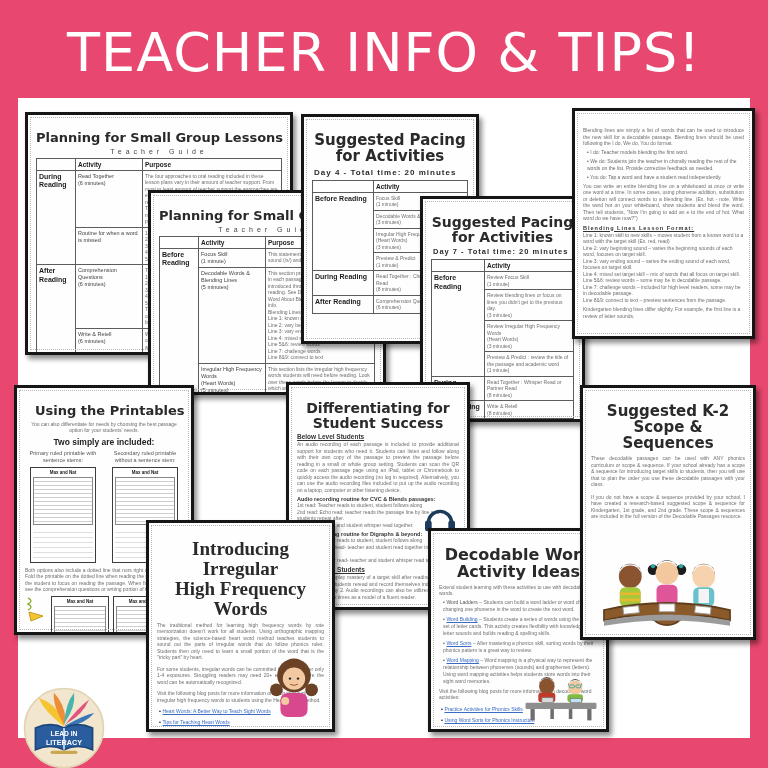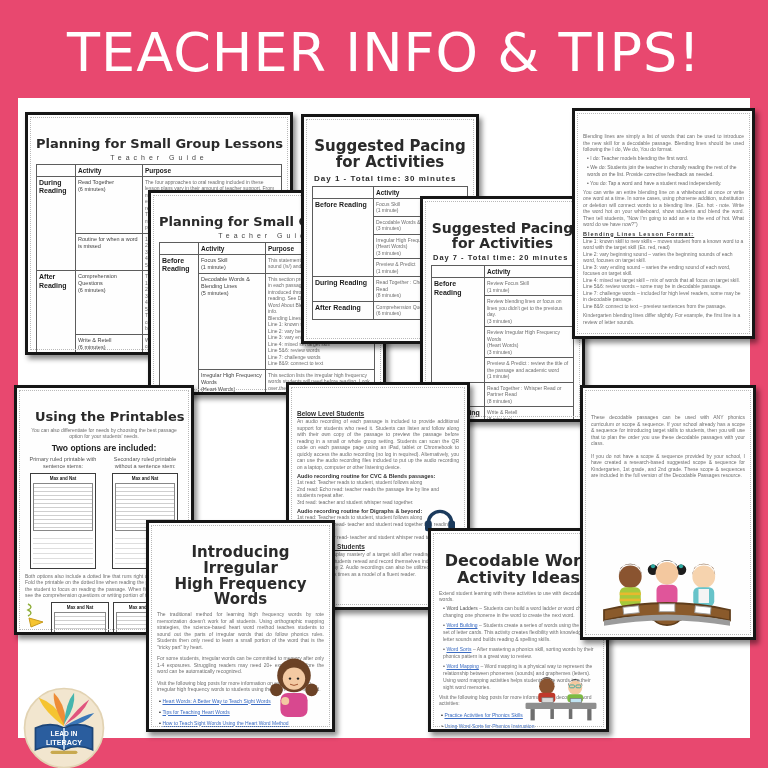--- a/index.html
+++ b/index.html
@@ -14,21 +14,21 @@
     color:#ffffff;font-family:"DejaVu Sans", sans-serif;
     font-weight:normal;font-size:54px;letter-spacing:1px;white-space:nowrap;
   }
   .content-area{
     position:absolute;left:18px;top:98px;width:732px;height:640px;
     background:#ffffff;
   }
   .doc{
     position:absolute;background:#fefefe;border:3px solid #161616;
     box-shadow:3px 4px 5px rgba(0,0,0,.45);
-    overflow:hidden;box-sizing:border-box;padding:22px 8px;
+    overflow:hidden;box-sizing:border-box;padding:16px 8px;
   }
   .doc::after{
     content:"";position:absolute;inset:2px;border:1px dotted #b9b9b9;pointer-events:none;
   }
   .doc h2{
     margin:0 0 3px 0;text-align:center;color:#2a2a2a;
     font-family:"DejaVu Sans", sans-serif;font-weight:bold;line-height:1.05;
     white-space:pre-line;
   }
   .subtitle{ text-align:center;color:#444;font-size:7px;letter-spacing:4px;margin-bottom:3px;}
@@ -160,21 +160,21 @@
 See Introducing Irregular High Frequency Words for ideas on how to introduce these words to students.</td>
     </tr>
 
   </tbody>
     </table>
 </section>
 
 <section class="doc" style="left:301px;top:114px;width:178px;height:230px;z-index:3;">
   <h2 class="pre" style="font-size:15px;">Suggested Pacing
 for Activities</h2>
-  <div class="day-line">Day 1 - Total time: 30 minutes</div>
+  <div class="day-line">Day 4 - Total time: 20 minutes</div>
   <table>
     <tbody>
         <tr class="hdr">
       <th class="s-corner"></th>
       <th>Activity</th>
     </tr>
     <tr>
       <th class="sec" rowspan="4">Before Reading</th>
       <td class="pur pre">Focus Skill
 (1 minute)</td>
@@ -263,20 +263,22 @@
   <div class="tiny5">Line 2: vary beginning sound – varies the beginning sounds of each word, focuses on target skill.</div>
   <div class="tiny5">Line 3: vary ending sound – varies the ending sound of each word, focuses on target skill.</div>
   <div class="tiny5">Line 4: mixed set target skill – mix of words that all focus on target skill.</div>
   <div class="tiny5">Line 5&amp;6: review words – some may be in decodable passage.</div>
   <div class="tiny5">Line 7: challenge words – included for high level readers, some may be in decodable passage.</div>
   <div class="tiny5">Line 8&amp;9: connect to text – preview sentences from the passage.</div>
   <div class="tiny5" style="margin-top:3px;">Kindergarten blending lines differ slightly. For example, the first line is a review of letter sounds.</div>
 </section>
 
 <section class="doc" style="left:286px;top:382px;width:184px;height:228px;z-index:6;">
+  <h2 class="pre" style="font-size:14px;">Differentiating for
+Student Success</h2>
   <div class="h-u">Below Level Students</div>
   <div class="tiny5" style="text-align:justify;">An audio recording of each passage is included to provide additional support for students who need it. Students can listen and follow along with their own copy of the passage to preview the passage before reading in a small or whole group setting. Students can scan the QR code on each passage page using an iPad, tablet or Chromebook to quickly access the audio recording (no log in required). Alternatively, you can use the audio recording files included to put up the audio recording on a laptop, computer or other listening device.</div>
   <div class="bold-line">Audio recording routine for CVC &amp; Blends passages:</div>
   <div class="tiny5">1st read: Teacher reads to student, student follows along</div>
   <div class="tiny5">2nd read: Echo read: teacher reads the passage line by line and students repeat after.</div>
   <div class="tiny5">3rd read: teacher and student whisper read together.</div>
   <div class="bold-line">Audio recording routine for Digraphs &amp; beyond:</div>
   <div class="tiny5">1st read: Teacher reads to student, student follows along</div>
   <div class="tiny5">2nd read: choral read- teacher and student read together in a reading voice.</div>
   <div class="tiny5">3rd read: whisper read- teacher and student whisper read together.</div>
@@ -285,21 +287,21 @@
   <svg class="illus" style="right:10px;top:118px;" width="34" height="30" viewBox="0 0 40 36">
     <path d="M6 24 a14 14 0 0 1 28 0" fill="none" stroke="#1b3a5c" stroke-width="4"></path>
     <rect x="2" y="21" width="8" height="13" rx="3" fill="#1b3a5c"></rect>
     <rect x="30" y="21" width="8" height="13" rx="3" fill="#1b3a5c"></rect>
   </svg>
 </section>
 
 <section class="doc" style="left:14px;top:385px;width:180px;height:250px;z-index:7;">
   <h2 style="font-size:13px;white-space:nowrap;margin-left:10px;">Using the Printables</h2>
   <div class="tiny5" style="text-align:center;">You can also differentiate for needs by choosing the best passage option for your students' needs.</div>
-  <div class="center-heading">Two options are included:</div>
+  <div class="center-heading">Two simply are included:</div>
   <div class="two-col">
     <div class="col">
       <div class="col-label">Primary ruled printable with sentence stems:</div>
       <div class="ws">
         <div class="ws-title">Max and Nat</div>
         <div class="ws-lines"></div>
         <div class="ws-lines2"></div>
       </div>
     </div>
     <div class="col">
@@ -357,20 +359,22 @@
     <rect x="68" y="37" width="16" height="6" fill="#bfe3f2" stroke="#777" stroke-width="1"></rect>
     <rect x="5" y="43" width="100" height="9" rx="2" fill="#8e8e8e"></rect>
     <rect x="12" y="52" width="6" height="16" fill="#6e6e6e"></rect>
     <rect x="92" y="52" width="6" height="16" fill="#6e6e6e"></rect>
     <rect x="40" y="52" width="5" height="14" fill="#6e6e6e"></rect>
     <rect x="66" y="52" width="5" height="14" fill="#6e6e6e"></rect>
   </svg>
 </section>
 
 <section class="doc" style="left:580px;top:385px;width:176px;height:255px;z-index:9;">
+  <h2 class="pre" style="font-size:15px;">Suggested K-2
+Scope &amp; Sequences</h2>
   <div class="tiny5" style="margin-top:4px;text-align:justify;">These decodable passages can be used with ANY phonics curriculum or scope &amp; sequence. If your school already has a scope &amp; sequence for introducing target skills to students, then you will use that to plan the order you use these decodable passages with your class.</div>
   <div class="tiny5" style="margin-top:6px;text-align:justify;">If you do not have a scope &amp; sequence provided by your school, I have created a research-based suggested scope &amp; sequence for Kindergarten, 1st grade, and 2nd grade. These scope &amp; sequences are included in the full version of the Decodable Passages resource.</div>
   <svg class="illus" style="left:14px;bottom:4px;" width="140" height="88" viewBox="0 0 160 100">
     <circle cx="38" cy="36" r="13" fill="#8a5430"></circle>
     <path d="M25 34 a13 13 0 0 1 26 0 l-2 -8 a13 9 0 0 0 -22 0 Z" fill="#4a2a14"></path>
     <rect x="26" y="48" width="24" height="22" rx="6" fill="#a5c93c"></rect>
     <rect x="26" y="54" width="24" height="3" fill="#e8b92e"></rect>
     <rect x="26" y="61" width="24" height="3" fill="#e8b92e"></rect>
     <circle cx="64" cy="28" r="6" fill="#1c1c1c"></circle>
     <circle cx="96" cy="28" r="6" fill="#1c1c1c"></circle>
@@ -385,21 +389,21 @@
     <rect x="116" y="50" width="12" height="16" fill="#f4f4f4"></rect>
     <path d="M8 74 q72 -16 144 0 l0 12 q-42 -10 -58 0 a16 10 0 0 1 -28 0 q-16 -10 -58 0 Z" fill="#8a5a2b" stroke="#5f3d1b" stroke-width="2"></path>
     <path d="M8 86 q72 -14 144 0 l0 6 q-72 -12 -144 0 Z" fill="#9b9b9b"></path>
     <rect x="30" y="70" width="18" height="8" fill="#ffffff" stroke="#999" stroke-width="1" transform="rotate(-6 39 74)"></rect>
     <rect x="71" y="67" width="18" height="9" fill="#ffffff" stroke="#999" stroke-width="1"></rect>
     <rect x="112" y="70" width="18" height="8" fill="#ffffff" stroke="#999" stroke-width="1" transform="rotate(6 121 74)"></rect>
   </svg>
 </section>
 
 <section class="doc" style="left:146px;top:520px;width:189px;height:212px;z-index:10;">
-  <h2 class="pre" style="font-size:15px;">Introducing Irregular
+  <h2 class="pre" style="font-size:19px;font-family:Liberation Serif, serif;">Introducing Irregular
 High Frequency Words</h2>
   <div class="tiny5" style="margin-top:3px;text-align:justify;">The traditional method for learning high frequency words by rote memorization doesn't work for all students. Using orthographic mapping strategies, the science-based heart word method teaches students to sound out the parts of irregular words that do follow phonics rules. Students then only need to learn a small portion of the word that is the "tricky part" by heart.</div>
   <div class="tiny5" style="margin-top:5px;text-align:justify;">For some students, irregular words can be committed to memory after only 1-4 exposures. Struggling readers may need 20+ exposures before the word can be automatically recognized.</div>
   <div class="tiny5" style="margin-top:5px;">Visit the following blog posts for more information on each introducing irregular high frequency words to students using the Heart Words method.</div>
   <ul class="links">
     <li>• <a class="blog" style="font-size:5px;">Heart Words: A Better Way to Teach Sight Words</a></li>
     <li>• <a class="blog" style="font-size:5px;">Tips for Teaching Heart Words</a></li>
     <li>• <a class="blog" style="font-size:5px;">How to Teach Sight Words Using the Heart Word Method</a></li>
   </ul>
   <svg class="illus" style="right:10px;bottom:8px;" width="56" height="68" viewBox="0 0 70 85">

